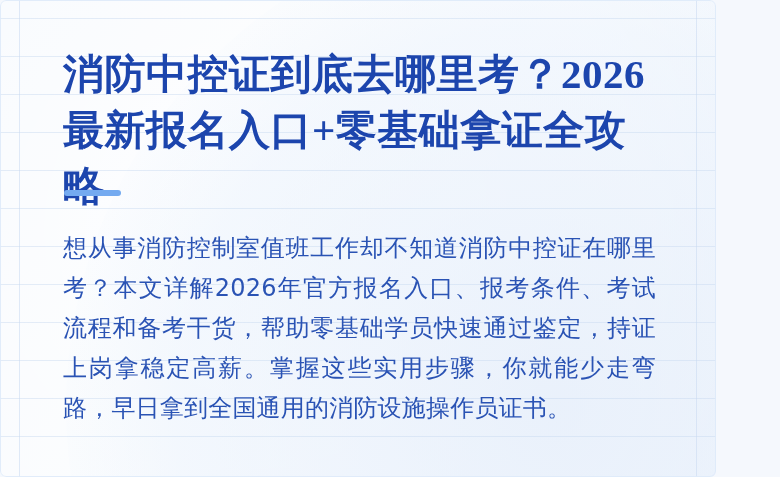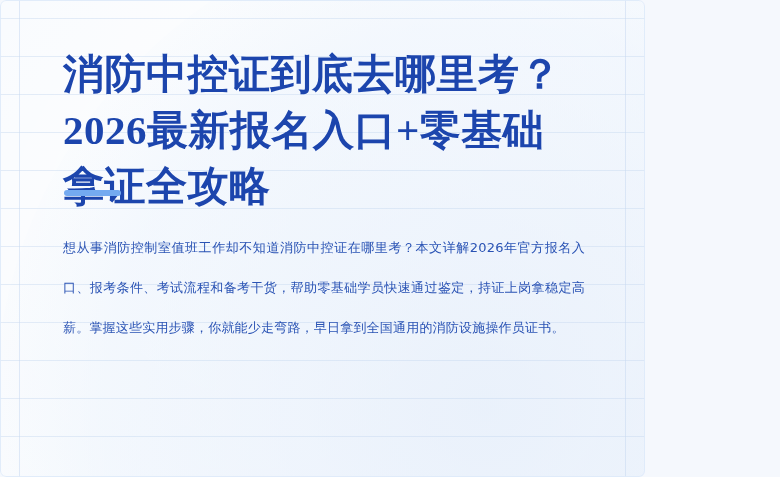--- a/index.html
+++ b/index.html
@@ -9,21 +9,21 @@
   body {
     width: 780px;
     height: 477px;
     overflow: hidden;
     font-family: "Liberation Sans", "DejaVu Sans", sans-serif;
     background: #f5f8fd;
   }
 
   #poster {
     position: relative;
-    width: 645px;
+    width: 716px;
     height: 477px;
     box-sizing: border-box;
     overflow: hidden;
     background: #f5f8fd;
     border-radius: 6px;
   }
 
   
   .bg-base {
     position: absolute;
@@ -132,21 +132,21 @@
     background: #74aaf0;
   }
 
   .body-text {
     position: absolute;
     top: 228px;
     left: 0;
     right: 0;
     margin: 0;
     font-family: "DejaVu Sans", "Liberation Sans", sans-serif;
-    font-size: 13px;
+    font-size: 24px;
     line-height: 40px;
     color: #2a53b4;
     text-align: justify;
     text-justify: inter-ideograph;
     letter-spacing: 0.2px;
   }
 </style>
 </head>
 <body>
 

